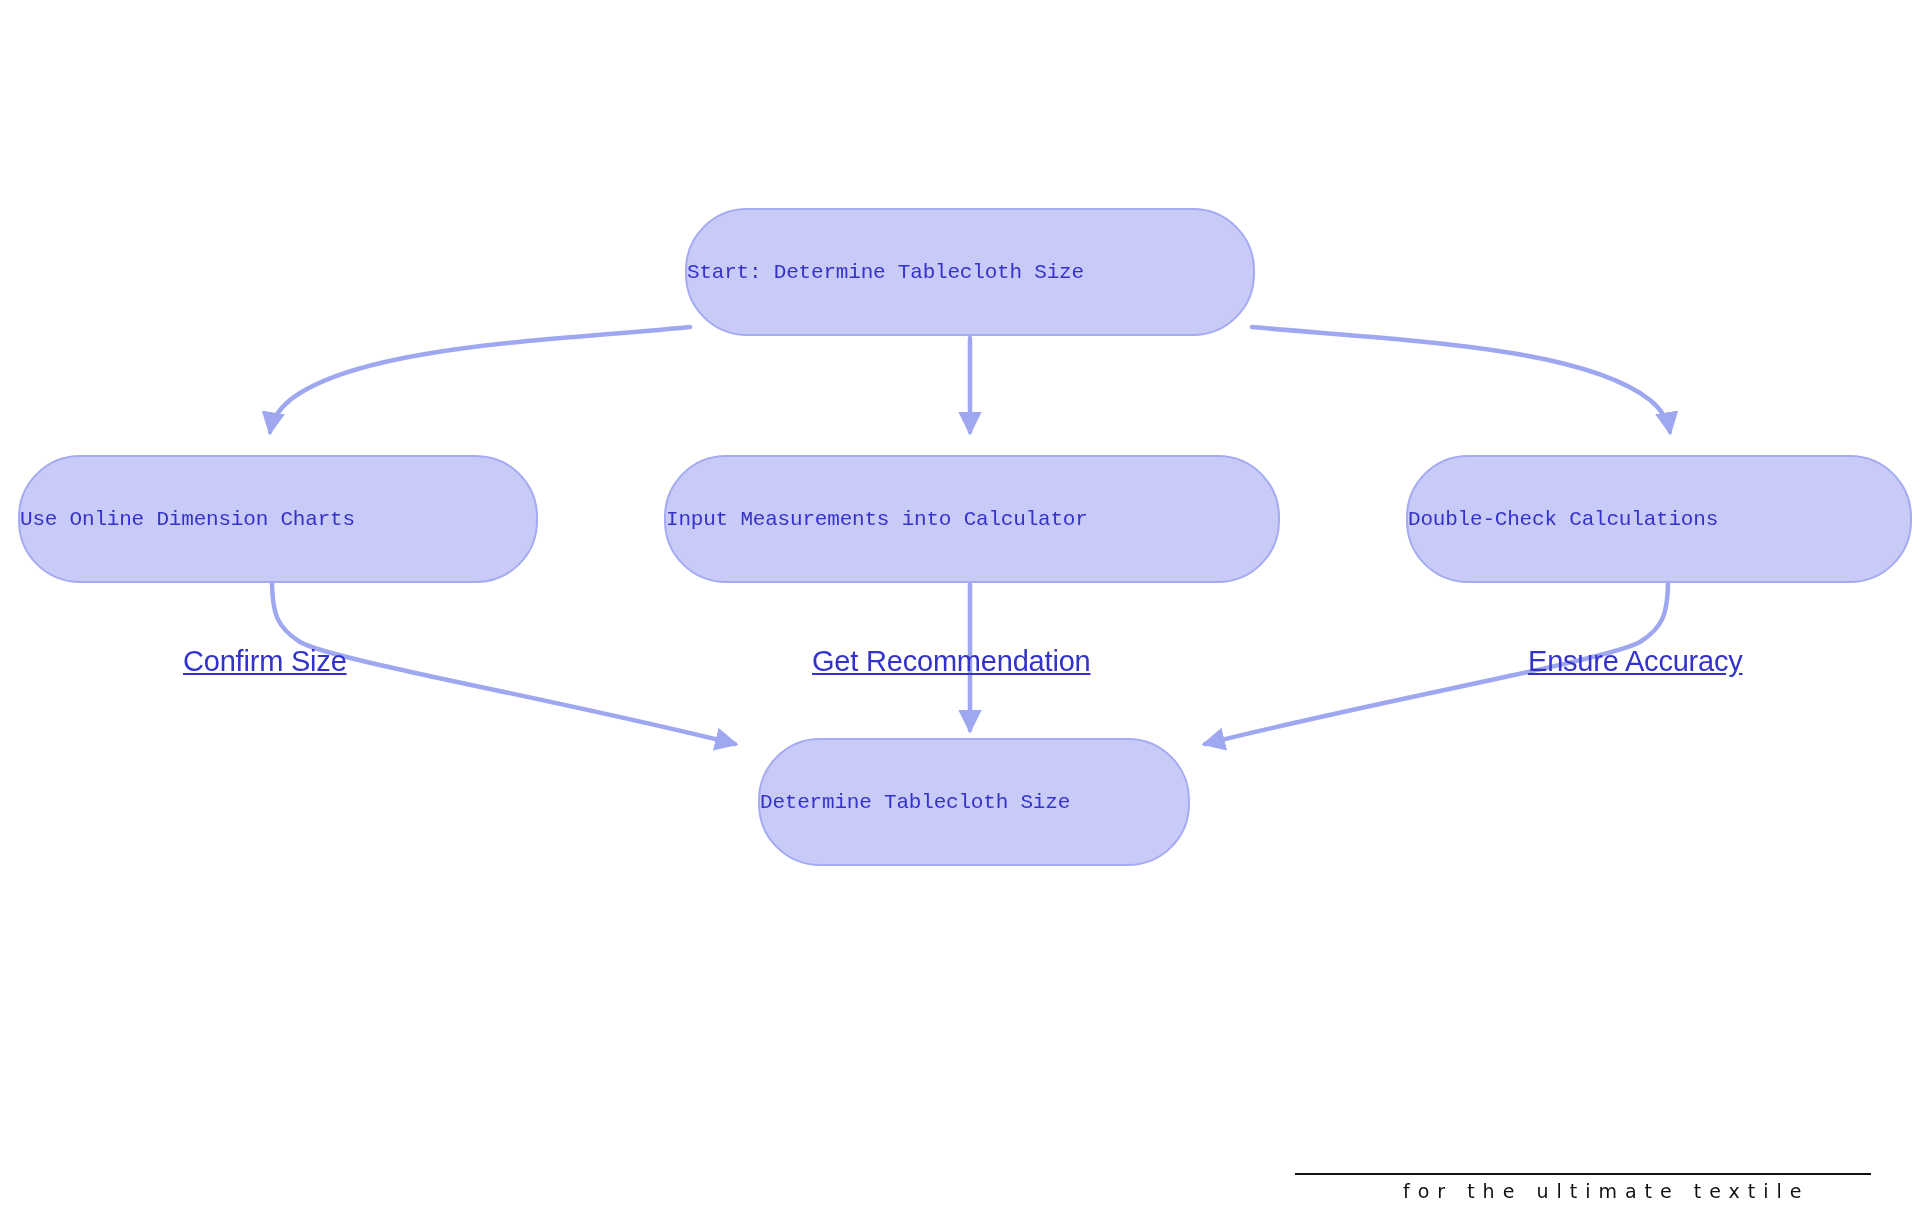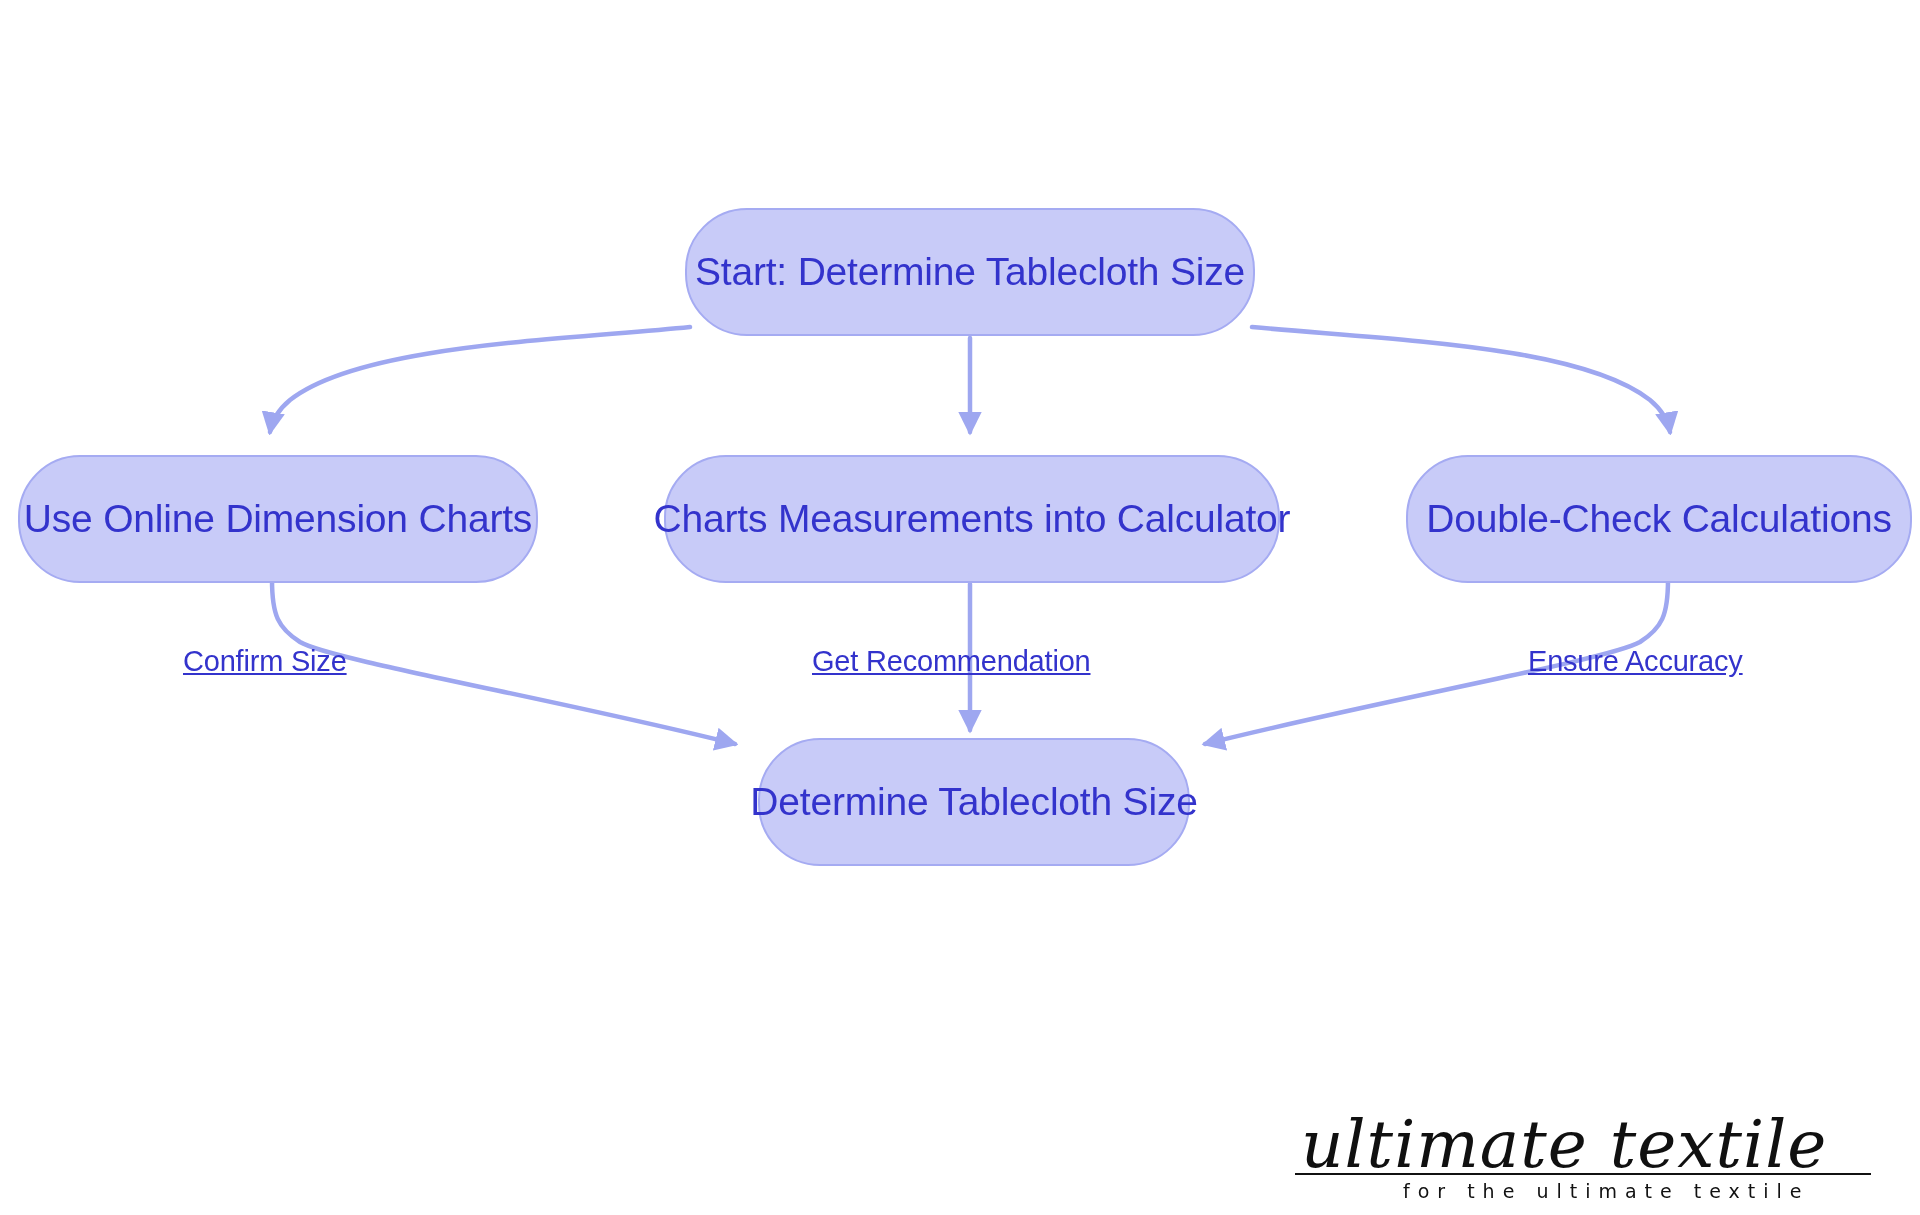--- a/index.html
+++ b/index.html
@@ -21,25 +21,24 @@
     height: 1215px;
   }
   .node {
     position: absolute;
     box-sizing: border-box;
     background: #c8cbf8;
     border: 2px solid #a5abf2;
     border-radius: 62px;
     display: flex;
     align-items: center;
-    justify-content: center;
     text-align: center;
     color: #3333cc;
-    font-size: 39px;
-    font-family: Liberation Sans, sans-serif;
+    font-size: 21px;
+    font-family: Liberation Mono, monospace;
     letter-spacing: -0.2px;
     white-space: nowrap;
   }
   .edge-label {
     position: absolute;
     color: #3333cc;
     font-size: 29px;
     font-family: "Liberation Sans", sans-serif;
     white-space: nowrap;
     letter-spacing: -0.2px;
@@ -108,21 +107,21 @@
 
 <div class="node" style="left:685px; top:208px; width:570px; height:128px;">
   <span>Start: Determine Tablecloth Size</span>
 </div>
 
 <div class="node" style="left:18px; top:455px; width:520px; height:128px;">
   <span>Use Online Dimension Charts</span>
 </div>
 
 <div class="node" style="left:664px; top:455px; width:616px; height:128px;">
-  <span>Charts Measurements into Calculator</span>
+  <span>Input Measurements into Calculator</span>
 </div>
 
 <div class="node" style="left:1406px; top:455px; width:506px; height:128px;">
   <span>Double-Check Calculations</span>
 </div>
 
 <div class="node" style="left:758px; top:738px; width:432px; height:128px;">
   <span>Determine Tablecloth Size</span>
 </div>
 
@@ -132,16 +131,15 @@
 
 <div class="edge-label" style="left:812px; top:645px;">
   <span>Get Recommendation</span>
 </div>
 
 <div class="edge-label" style="left:1528px; top:645px;">
   <span>Ensure Accuracy</span>
 </div>
 
 <div id="logo">
-  <div class="logo-script">ultimate textile</div>
   <div class="logo-rule"></div>
   <div class="logo-tag">for the ultimate textile</div>
 </div>
 
 </body></html>

